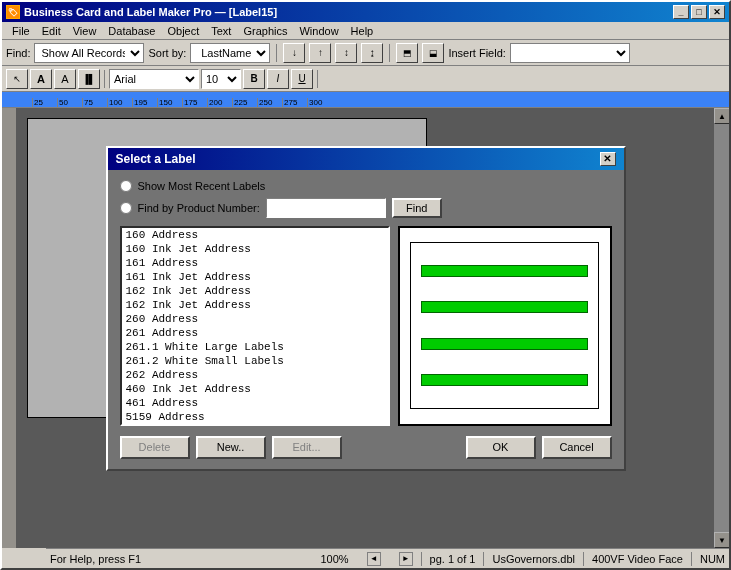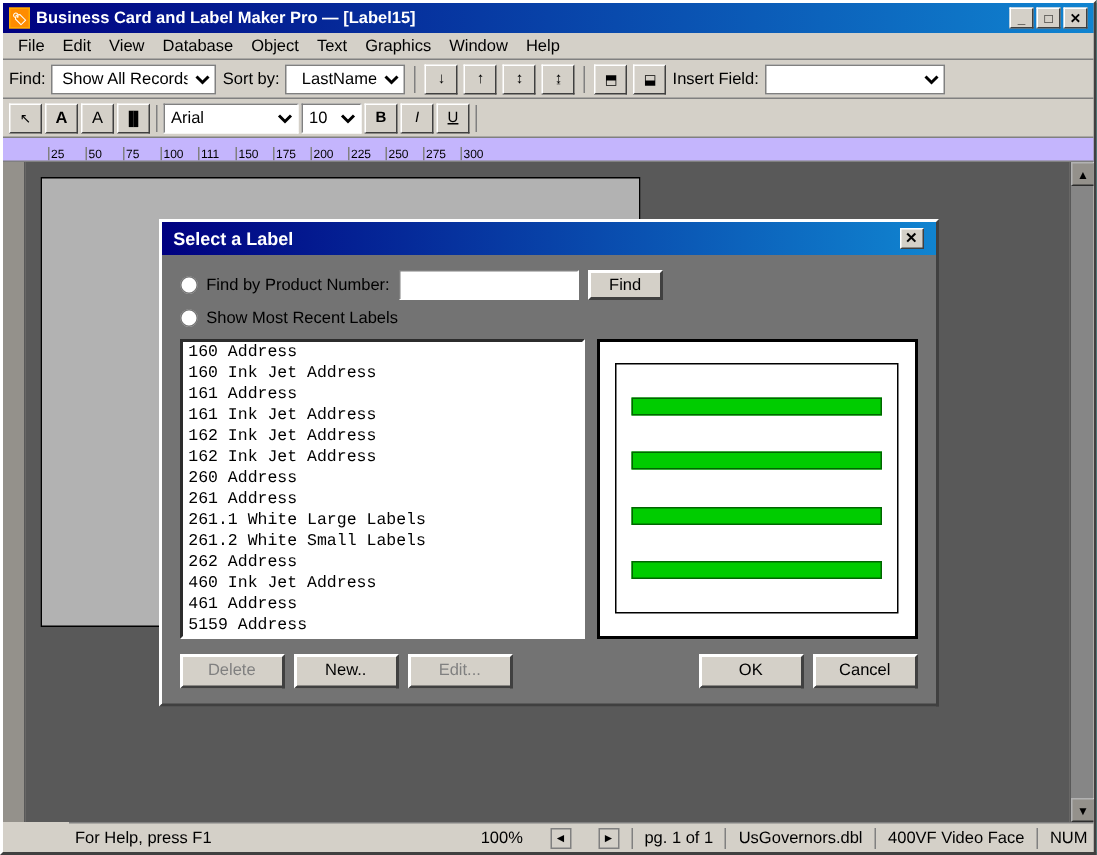--- a/index.html
+++ b/index.html
@@ -148,21 +148,21 @@
       display: flex;
       align-items: center;
       height: 26px;
       padding: 2px 4px;
       gap: 2px;
       border-bottom: 1px solid #808080;
     }
 
     
     .ruler {
-      background: #c4b5fd;
+      background: #3b82f6;
       height: 16px;
       border-bottom: 1px solid #808080;
       display: flex;
       align-items: flex-end;
       padding-left: 30px;
       overflow: hidden;
     }
     .ruler-marks {
       display: flex;
       font-size: 8px;
@@ -509,21 +509,21 @@
     <div class="toolbar-btn" style="text-decoration:underline;">U</div>
     <div class="toolbar-sep"></div>
   </div>
 
   <div class="ruler">
     <div class="ruler-marks">
       <div class="ruler-mark">25</div>
       <div class="ruler-mark">50</div>
       <div class="ruler-mark">75</div>
       <div class="ruler-mark">100</div>
-      <div class="ruler-mark">111</div>
+      <div class="ruler-mark">195</div>
       <div class="ruler-mark">150</div>
       <div class="ruler-mark">175</div>
       <div class="ruler-mark">200</div>
       <div class="ruler-mark">225</div>
       <div class="ruler-mark">250</div>
       <div class="ruler-mark">275</div>
       <div class="ruler-mark">300</div>
     </div>
   </div>
 
@@ -544,28 +544,28 @@
         <div class="dialog-title">
           <span>Select a Label</span>
           <div class="dialog-close">✕</div>
         </div>
 
         <div class="dialog-body">
 
 
           <div class="radio-row">
             <input type="radio" class="radio-input" name="view_option" style="">
+            <span class="radio-label">Show Most Recent Labels</span>
+          </div>
+
+          <div class="radio-row">
+            <input type="radio" class="radio-input" name="view_option" style="">
             <span class="radio-label">Find by Product Number:</span>
             <input type="text" class="find-input" style="">
             <button class="find-btn">Find</button>
-          </div>
-
-          <div class="radio-row">
-            <input type="radio" class="radio-input" name="view_option" style="">
-            <span class="radio-label">Show Most Recent Labels</span>
           </div>
 
           <div class="list-container">
             <div class="list-box">
               <div class="list-item">160   Address</div>
               <div class="list-item">160   Ink Jet Address</div>
               <div class="list-item">161   Address</div>
               <div class="list-item">161   Ink Jet Address</div>
               <div class="list-item">162   Ink Jet Address</div>
               <div class="list-item">162   Ink Jet Address</div>

